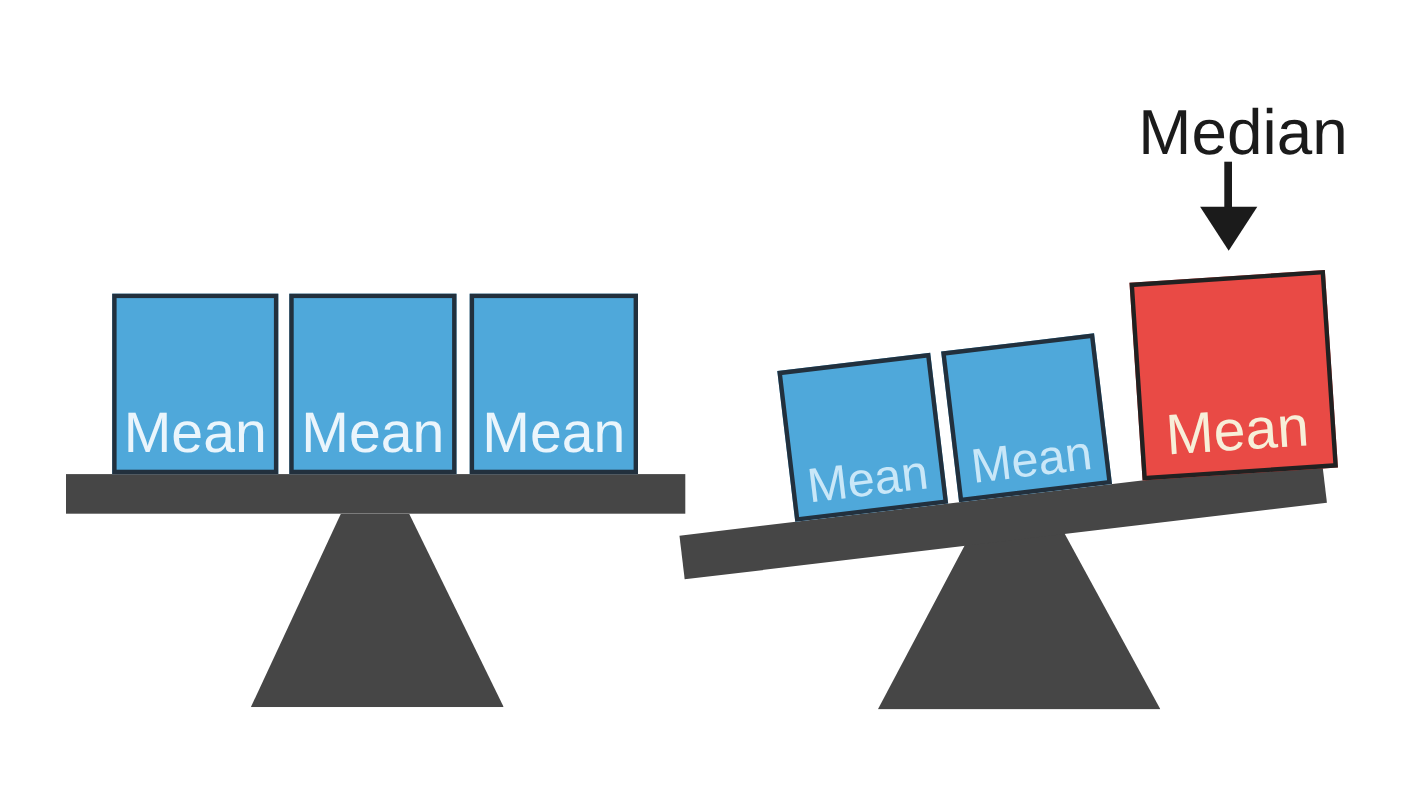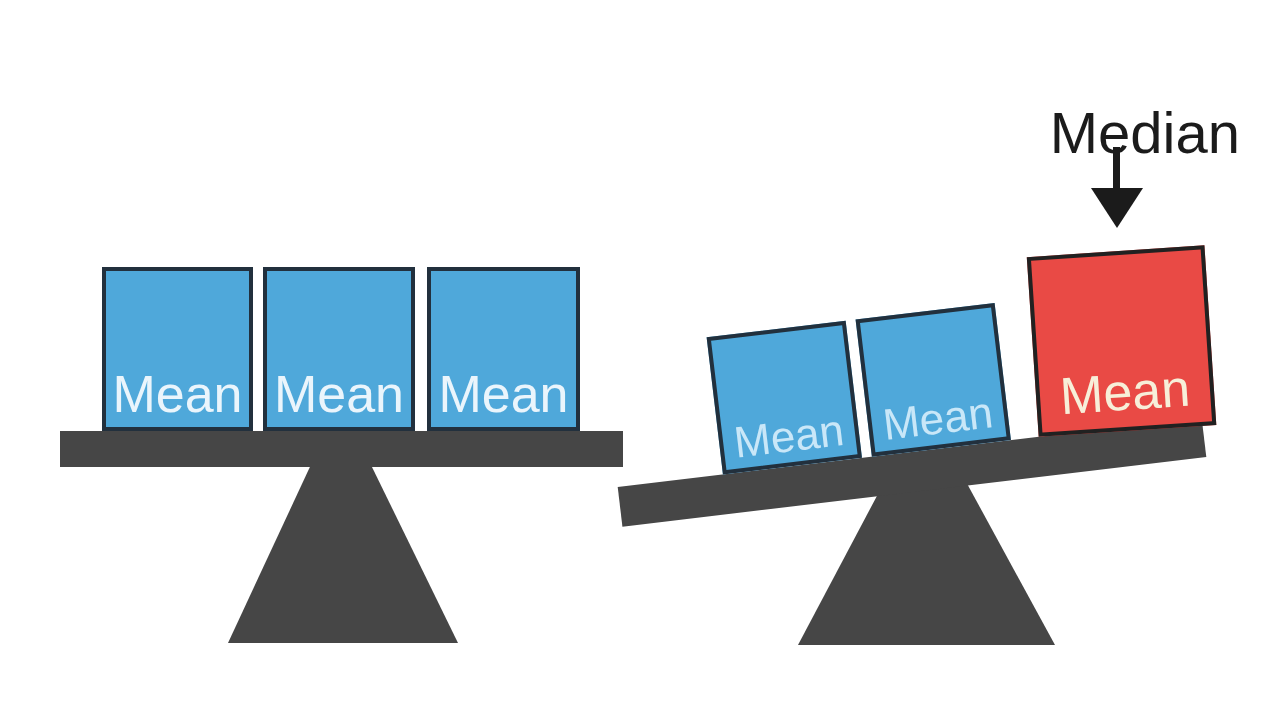--- a/index.html
+++ b/index.html
@@ -90,23 +90,23 @@
   }
   .outlier span {
     font-size: 52px;
     color: #f7efd9;
     padding-bottom: 10px;
   }
 
   
   .median-label {
     position: absolute;
-    left: 1020px; top: 104px;
+    left: 1020px; top: 92px;
     width: 220px;
-    text-align: right;
+    text-align: center;
     font-size: 58px;
     line-height: 1.0;
     color: #1b1b1b;
   }
   .arrow-stem {
     position: absolute;
     left: 1113px; top: 147px;
     width: 7px; height: 44px;
     background: #1b1b1b;
   }

